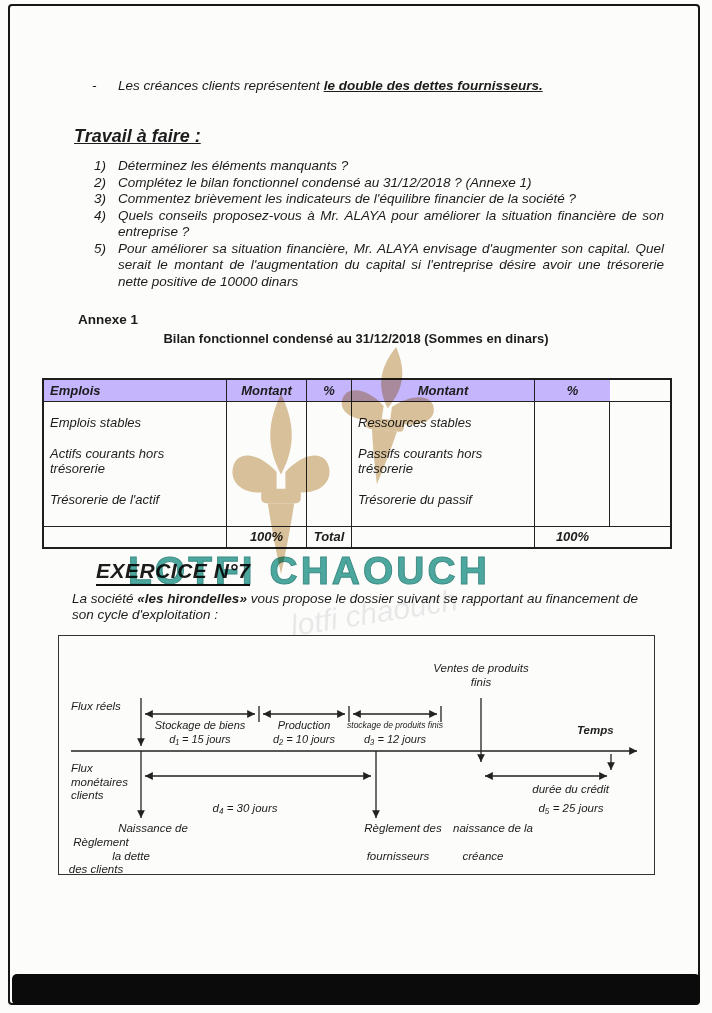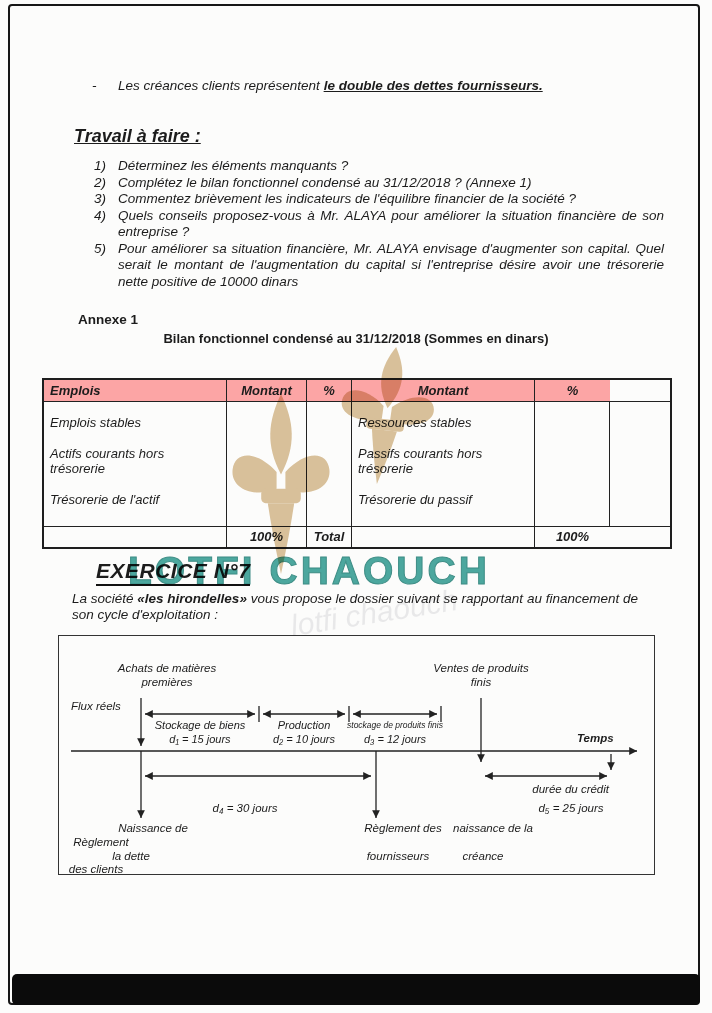--- a/index.html
+++ b/index.html
@@ -22,21 +22,21 @@
   .task .txt { flex: 1; text-align: justify; }
 
   .annexe-label { position: absolute; top: 312px; left: 78px; font-weight: bold; font-size: 13.5px; }
   .table-caption { position: absolute; top: 331px; left: 40px; width: 632px; text-align: center; font-weight: bold; font-size: 13px; }
 
   .bilan-table { position: absolute; top: 378px; left: 42px; width: 630px; border: 2px solid #1e1e1e; font-size: 13px; z-index: 1; }
   .trow { display: grid; grid-template-columns: 183px 80px 45px 183px 75px 1fr; }
   .cell { border-right: 1px solid #222; padding: 0 6px; overflow: hidden; }
   .cell:last-child { border-right: none; }
   .thead { border-bottom: 1.5px solid #222; }
-  .thead .cell { background: #fca5a5; font-weight: bold; font-style: italic; height: 21px; line-height: 21px; }
+  .thead .cell { background: #c4b5fd; font-weight: bold; font-style: italic; height: 21px; line-height: 21px; }
   .cell.c-center { text-align: center; }
   .tbody { height: 125px; border-bottom: 1.5px solid #222; font-style: italic; }
   .tbody .cell { padding-top: 13px; }
   .item { line-height: 15px; }
   .item + .item { margin-top: 16px; }
   .tfoot .cell { height: 20px; line-height: 20px; font-weight: bold; font-style: italic; }
 
   .logo-wm { position: absolute; left: 212px; top: 338px; z-index: 3; mix-blend-mode: multiply; opacity: 0.8; pointer-events: none; }
 
   .teal-wm { position: absolute; left: 128px; top: 549px; z-index: 6; font-size: 39px; font-weight: bold; letter-spacing: 3px; color: #2d9a90; mix-blend-mode: multiply; opacity: 0.85; -webkit-text-stroke: 1px #1d7b72; pointer-events: none; white-space: nowrap; }
@@ -49,21 +49,21 @@
   .diagram { position: absolute; top: 635px; left: 58px; width: 597px; height: 240px; border: 1.3px solid #333; z-index: 5; }
   .diagram svg.lines { position: absolute; inset: 0; }
   .dg-label { position: absolute; font-style: italic; font-size: 11.5px; line-height: 13.5px; }
   .dg-achats   { left: 46px;  top: 26px;  width: 124px; text-align: center; }
   .dg-ventes   { left: 372px; top: 26px;  width: 100px; text-align: center; }
   .dg-fluxreels{ left: 12px;  top: 64px; }
   .dg-seg1     { left: 84px;  top: 83px;  width: 114px; text-align: center; font-size: 11px; }
   .dg-seg2     { left: 202px; top: 83px;  width: 86px;  text-align: center; font-size: 11px; }
   .dg-seg3     { left: 288px; top: 83px;  width: 96px;  text-align: center; font-size: 11px; }
   .dg-seg3 .l1 { font-size: 8.5px; white-space: nowrap; }
-  .dg-temps    { left: 518px; top: 96px;  font-weight: bold; }
+  .dg-temps    { left: 518px; top: 88px;  font-weight: bold; }
   .dg-fluxmon  { left: 12px;  top: 126px; width: 74px; }
   .dg-d4       { left: 136px; top: 166px; width: 100px; text-align: center; }
   .dg-credit   { left: 438px; top: 147px; width: 112px; text-align: right; }
   .dg-d5       { left: 462px; top: 166px; width: 100px; text-align: center; }
   .dg-naiss1   { left: 52px;  top: 186px; width: 84px;  text-align: center; }
   .dg-regl1    { left: 10px;  top: 200px; width: 64px;  text-align: center; }
   .dg-naiss2   { left: 42px;  top: 214px; width: 60px;  text-align: center; }
   .dg-regl2    { left: 4px;   top: 227px; width: 66px;  text-align: center; }
   .dg-rf1      { left: 294px; top: 186px; width: 100px; text-align: center; }
   .dg-rf2      { left: 289px; top: 214px; width: 100px; text-align: center; }
@@ -194,38 +194,38 @@
         <line x1="290" y1="70" x2="290" y2="86"></line>
         <line x1="382" y1="70" x2="382" y2="86"></line>
         <line x1="82" y1="115" x2="82" y2="182" marker-end="url(#ah)"></line>
         <line x1="86" y1="140" x2="312" y2="140" marker-start="url(#ahl)" marker-end="url(#ah)"></line>
         <line x1="317" y1="115" x2="317" y2="182" marker-end="url(#ah)"></line>
         <line x1="426" y1="140" x2="548" y2="140" marker-start="url(#ahl)" marker-end="url(#ah)"></line>
         <line x1="552" y1="118" x2="552" y2="134" marker-end="url(#ah)"></line>
       </g>
     </svg>
 
-    <div class="dg-label dg-achats">Achats de matières premières</div>
     <div class="dg-label dg-ventes">Ventes de produits finis</div>
     <div class="dg-label dg-fluxreels">Flux réels</div>
 
     <div class="dg-label dg-seg1">
       <div class="l1">Stockage de biens</div>
       <div class="l2">d₁ = 15 jours</div>
     </div>
     <div class="dg-label dg-seg2">
       <div class="l1">Production</div>
       <div class="l2">d₂ = 10 jours</div>
     </div>
     <div class="dg-label dg-seg3">
       <div class="l1">stockage de produits finis</div>
       <div class="l2">d₃ = 12 jours</div>
     </div>
 
     <div class="dg-label dg-temps">Temps</div>
+    <div class="dg-label dg-fluxmon">Flux monétaires clients</div>
     <div class="dg-label dg-d4">d₄ = 30 jours</div>
     <div class="dg-label dg-credit">durée du crédit</div>
     <div class="dg-label dg-d5">d₅ = 25 jours</div>
 
     <div class="dg-label dg-naiss1">Naissance de</div>
     <div class="dg-label dg-regl1">Règlement</div>
     <div class="dg-label dg-naiss2">la dette</div>
     <div class="dg-label dg-regl2">des clients</div>
 
     <div class="dg-label dg-rf1">Règlement des</div>

